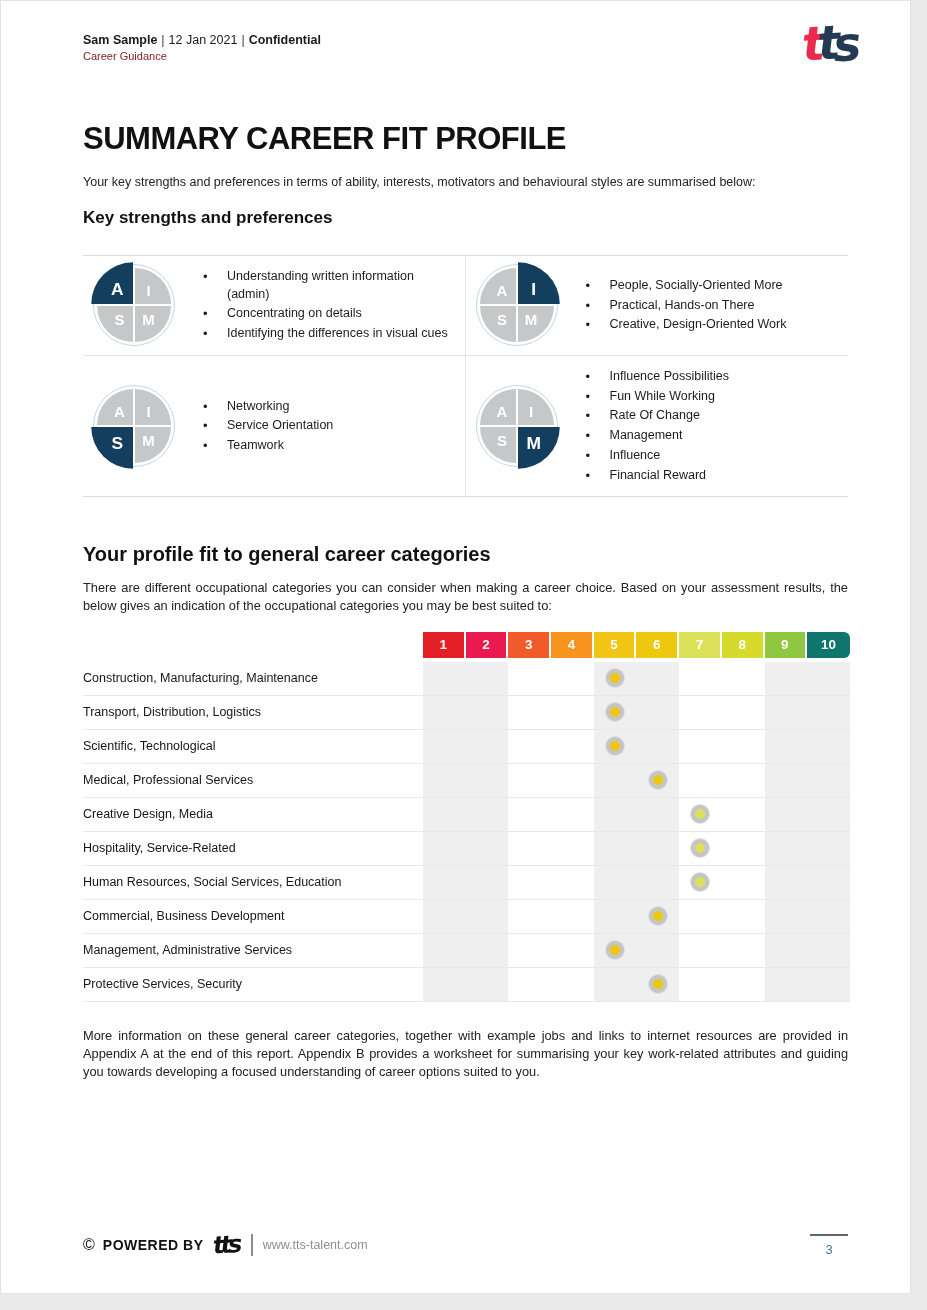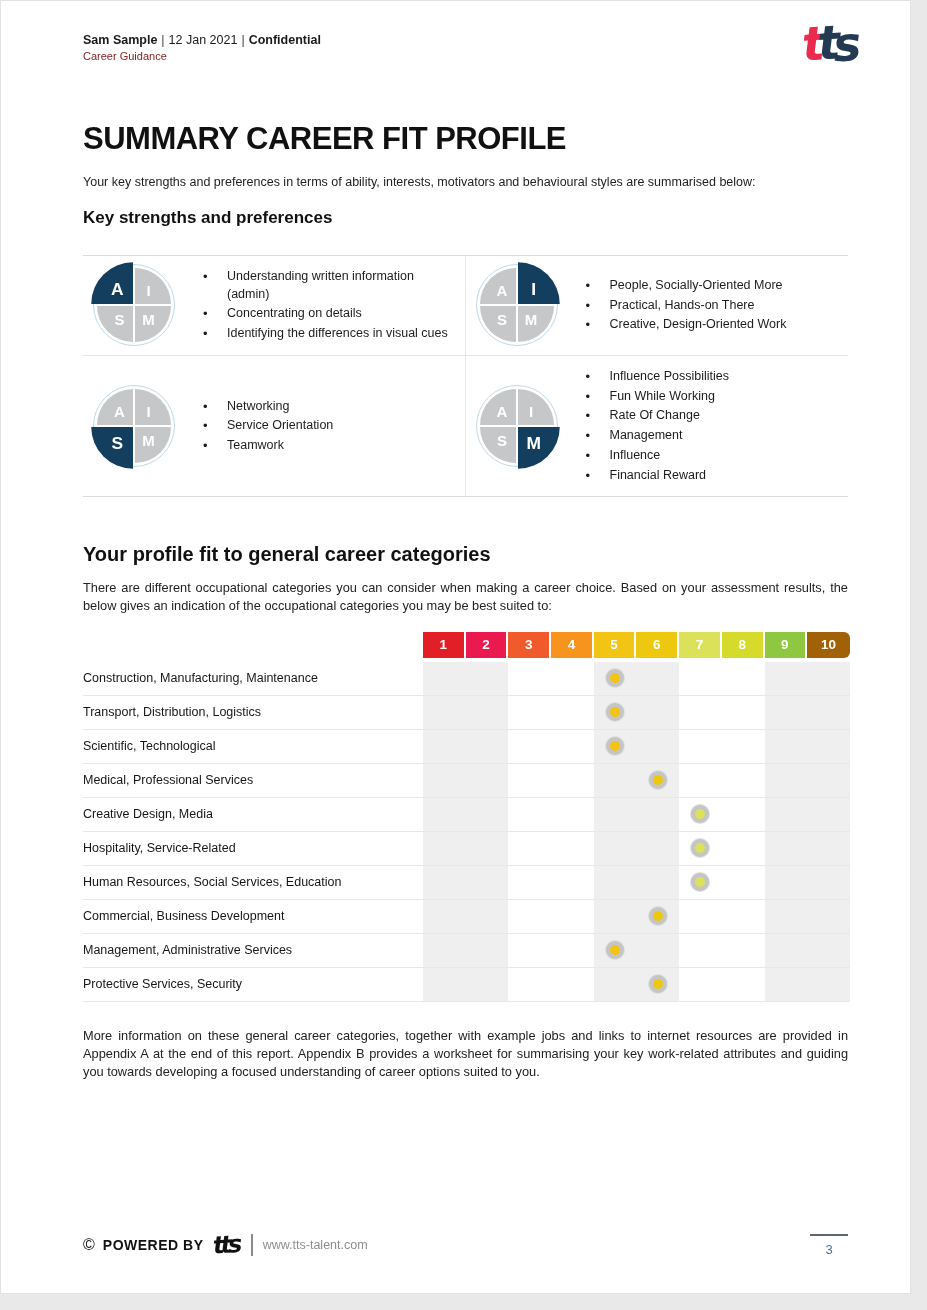--- a/index.html
+++ b/index.html
@@ -174,21 +174,21 @@
           <div class="scale-spacer"></div>
           <div class="scale-cell" style="background: rgb(226, 31, 38);">1</div>
           <div class="scale-cell" style="background: rgb(234, 25, 80);">2</div>
           <div class="scale-cell" style="background: rgb(241, 91, 43);">3</div>
           <div class="scale-cell" style="background: rgb(247, 148, 30);">4</div>
           <div class="scale-cell" style="background: rgb(242, 196, 19);">5</div>
           <div class="scale-cell" style="background: rgb(237, 200, 15);">6</div>
           <div class="scale-cell" style="background: rgb(219, 226, 89);">7</div>
           <div class="scale-cell" style="background: rgb(213, 218, 43);">8</div>
           <div class="scale-cell" style="background: rgb(144, 199, 65);">9</div>
-          <div class="scale-cell" style="background: #a16207; text-align: center;">10</div>
+          <div class="scale-cell" style="background: #0f766e; text-align: center;">10</div>
         </div>
         <div class="fit-row">
           <div class="fit-label">Construction, Manufacturing, Maintenance</div>
           <div class="fit-col stripe"></div>
           <div class="fit-col stripe"></div>
           <div class="fit-col"></div>
           <div class="fit-col"></div>
           <div class="fit-col stripe">
             <span class="dot" style="background: rgb(242, 196, 19);"></span>
           </div>

